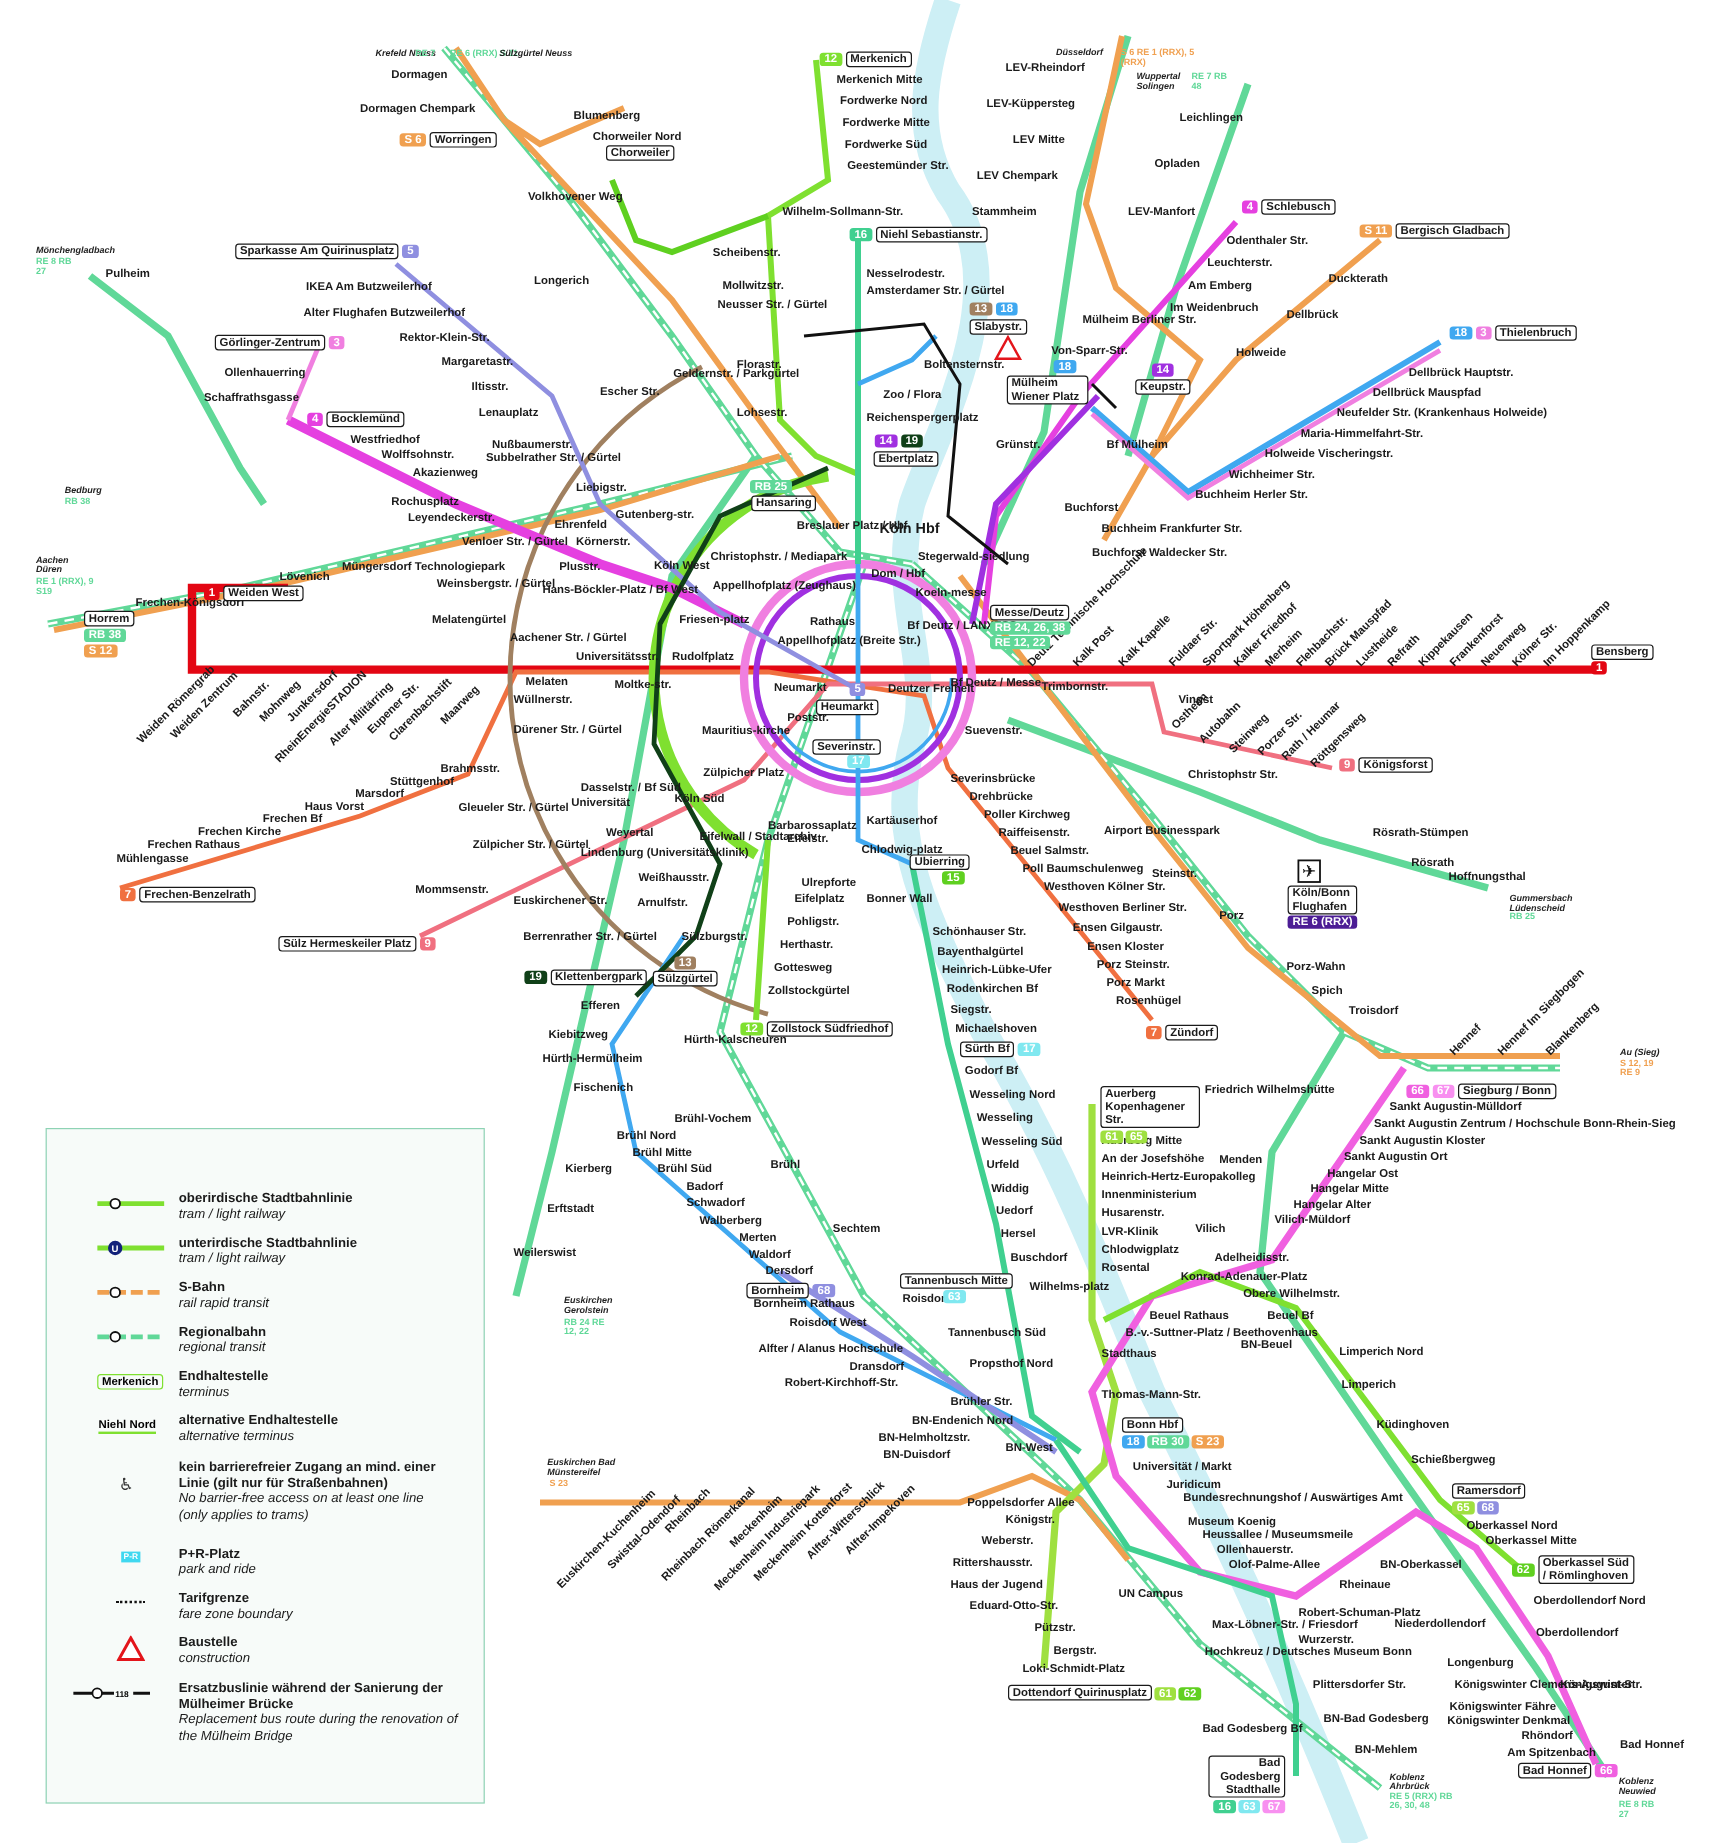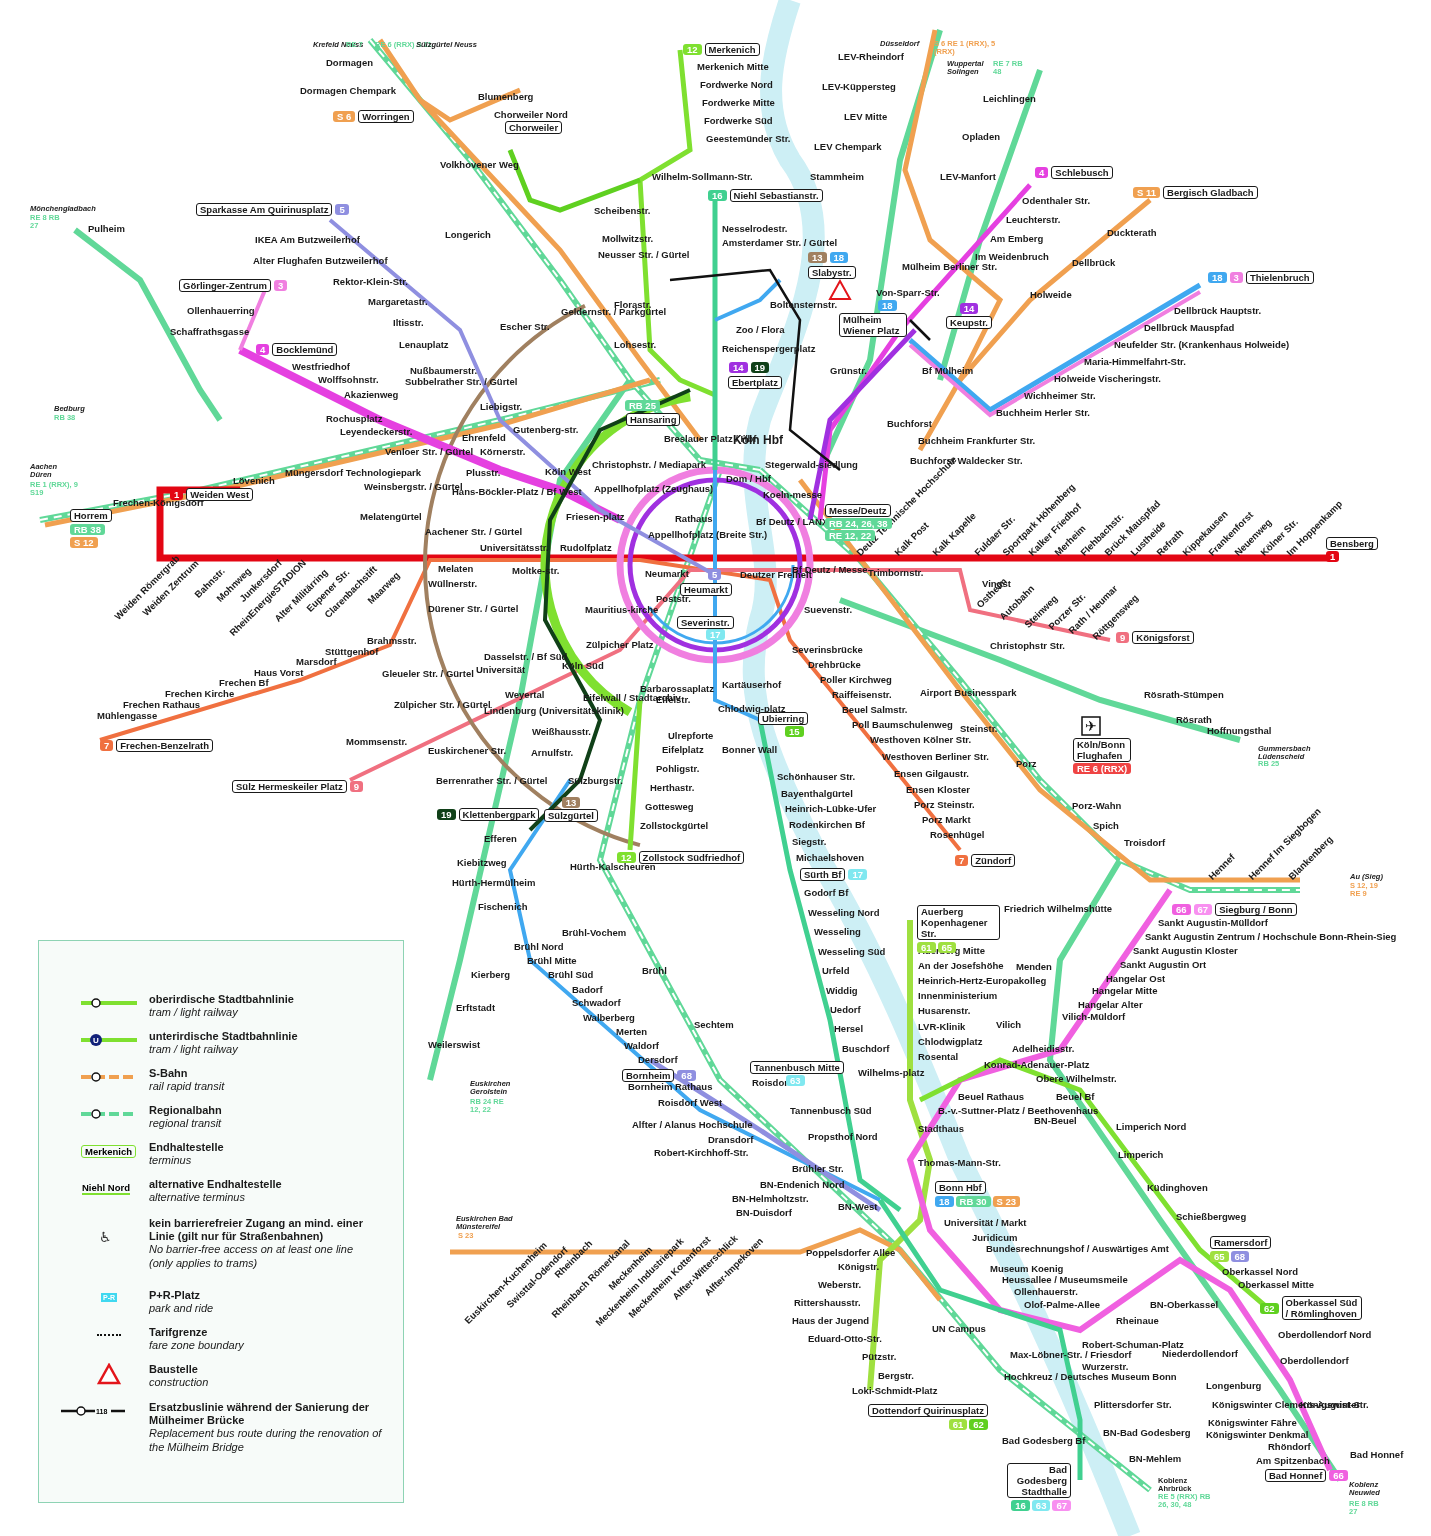--- a/index.html
+++ b/index.html
@@ -569,21 +569,21 @@
     <span class="bd" style="background:#f07080">9</span>
     <span class="nm">Königsforst</span>
   </div>
   <div class="term" style="left:825px;top:504px;color:#60d898;flex-direction:column;align-items:flex-start;gap:1px">
     <span class="nm">Messe/Deutz</span>
     <span class="bd" style="background:#60d898">RB 24, 26, 38</span>
     <span class="bd" style="background:#60d898">RE 12, 22</span>
   </div>
   <div class="term" style="left:1073px;top:738px;color:#60d898;flex-direction:column;align-items:flex-start;gap:1px">
     <span class="nm" style="white-space:normal;width:50px">Köln/Bonn Flughafen</span>
-    <span class="bd" style="background:#ef4444">RE 6 (RRX)</span>
+    <span class="bd" style="background:#4c1d95">RE 6 (RRX)</span>
   </div>
   <div class="term" style="left:955px;top:854px;color:#f07040">
     <span class="bd" style="background:#f07040">7</span>
     <span class="nm">Zündorf</span>
   </div>
   <div class="term" style="left:800px;top:868px;color:#80e8f0">
     <span class="nm">Sürth Bf</span>
     <span class="bd" style="background:#80e8f0">17</span>
   </div>
   <div class="term" style="left:917px;top:905px;color:#9fe040;flex-direction:column;align-items:flex-start;gap:2px">
@@ -620,21 +620,21 @@
     <span class="nm">Ramersdorf</span>
     <span style="display:flex;gap:2px">
       <span class="bd" style="background:#9fe040">65</span>
       <span class="bd" style="background:#8f8fe0">68</span>
     </span>
   </div>
   <div class="term" style="left:1260px;top:1296px;color:#60d020">
     <span class="bd" style="background:#60d020">62</span>
     <span class="nm" style="white-space:normal;width:72px">Oberkassel Süd / Römlinghoven</span>
   </div>
-  <div class="term" style="left:868px;top:1404px;color:#9fe040;flex-direction:column;align-items:flex-end;gap:2px">
+  <div class="term" style="left:840px;top:1404px;color:#9fe040;flex-direction:row;align-items:flex-end;gap:2px">
     <span class="nm">Dottendorf Quirinusplatz</span>
     <span style="display:flex;gap:2px">
       <span class="bd" style="background:#9fe040">61</span>
       <span class="bd" style="background:#60d020">62</span>
     </span>
   </div>
   <div class="term" style="left:1007px;top:1463px;color:#40d090;flex-direction:column;align-items:flex-end;gap:2px">
     <span class="nm" style="white-space:normal;width:56px;text-align:right">Bad Godesberg Stadthalle</span>
     <span style="display:flex;gap:2px">
       <span class="bd" style="background:#40d090">16</span>
@@ -665,21 +665,21 @@
   <span class="small" style="left:30px;top:463px;font-style:italic;color:#222;width:30px;white-space:normal">Aachen Düren</span>
   <span class="small" style="left:30px;top:481px;color:#60d898;width:60px;white-space:normal">RE 1 (RRX), 9 S19</span>
   <span class="small" style="left:1258px;top:745px;font-style:italic;color:#222;width:60px;white-space:normal">Gummersbach Lüdenscheid</span>
   <span class="small" style="left:1258px;top:760px;color:#60d898">RB 25</span>
   <span class="small" style="left:1350px;top:873px;font-style:italic;color:#222">Au (Sieg)</span>
   <span class="small" style="left:1350px;top:882px;color:#f0a050;width:40px;white-space:normal">S 12, 19  RE 9</span>
   <span class="small" style="left:470px;top:1080px;font-style:italic;color:#222;width:40px;white-space:normal">Euskirchen Gerolstein</span>
   <span class="small" style="left:470px;top:1098px;color:#60d898;width:40px;white-space:normal">RB 24 RE 12, 22</span>
   <span class="small" style="left:456px;top:1215px;font-style:italic;color:#222;width:70px;white-space:normal">Euskirchen Bad Münstereifel</span>
   <span class="small" style="left:458px;top:1232px;color:#f0a050">S 23</span>
-  <span class="small" style="left:1158px;top:1477px;color:#222;width:40px;white-space:normal">Koblenz Ahrbrück</span>
+  <span class="small" style="left:1158px;top:1477px;font-style:italic;color:#222;width:40px;white-space:normal">Koblenz Ahrbrück</span>
   <span class="small" style="left:1158px;top:1493px;color:#60d898;width:60px;white-space:normal">RE 5 (RRX) RB 26, 30, 48</span>
   <span class="small" style="left:1349px;top:1481px;font-style:italic;color:#222;width:40px;white-space:normal">Koblenz Neuwied</span>
   <span class="small" style="left:1349px;top:1500px;color:#60d898;width:30px;white-space:normal">RE 8 RB 27</span>
 </div>
 
 <div class="legend">
   <div class="leg-row" style="top:52px">
     <svg class="leg-sym" viewBox="0 0 56 20">
         <line x1="0" y1="10" x2="56" y2="10" stroke="#7fe030" stroke-width="4"></line>
         <circle cx="15" cy="10" r="4" fill="#fff" stroke="#111" stroke-width="1.5"></circle>

